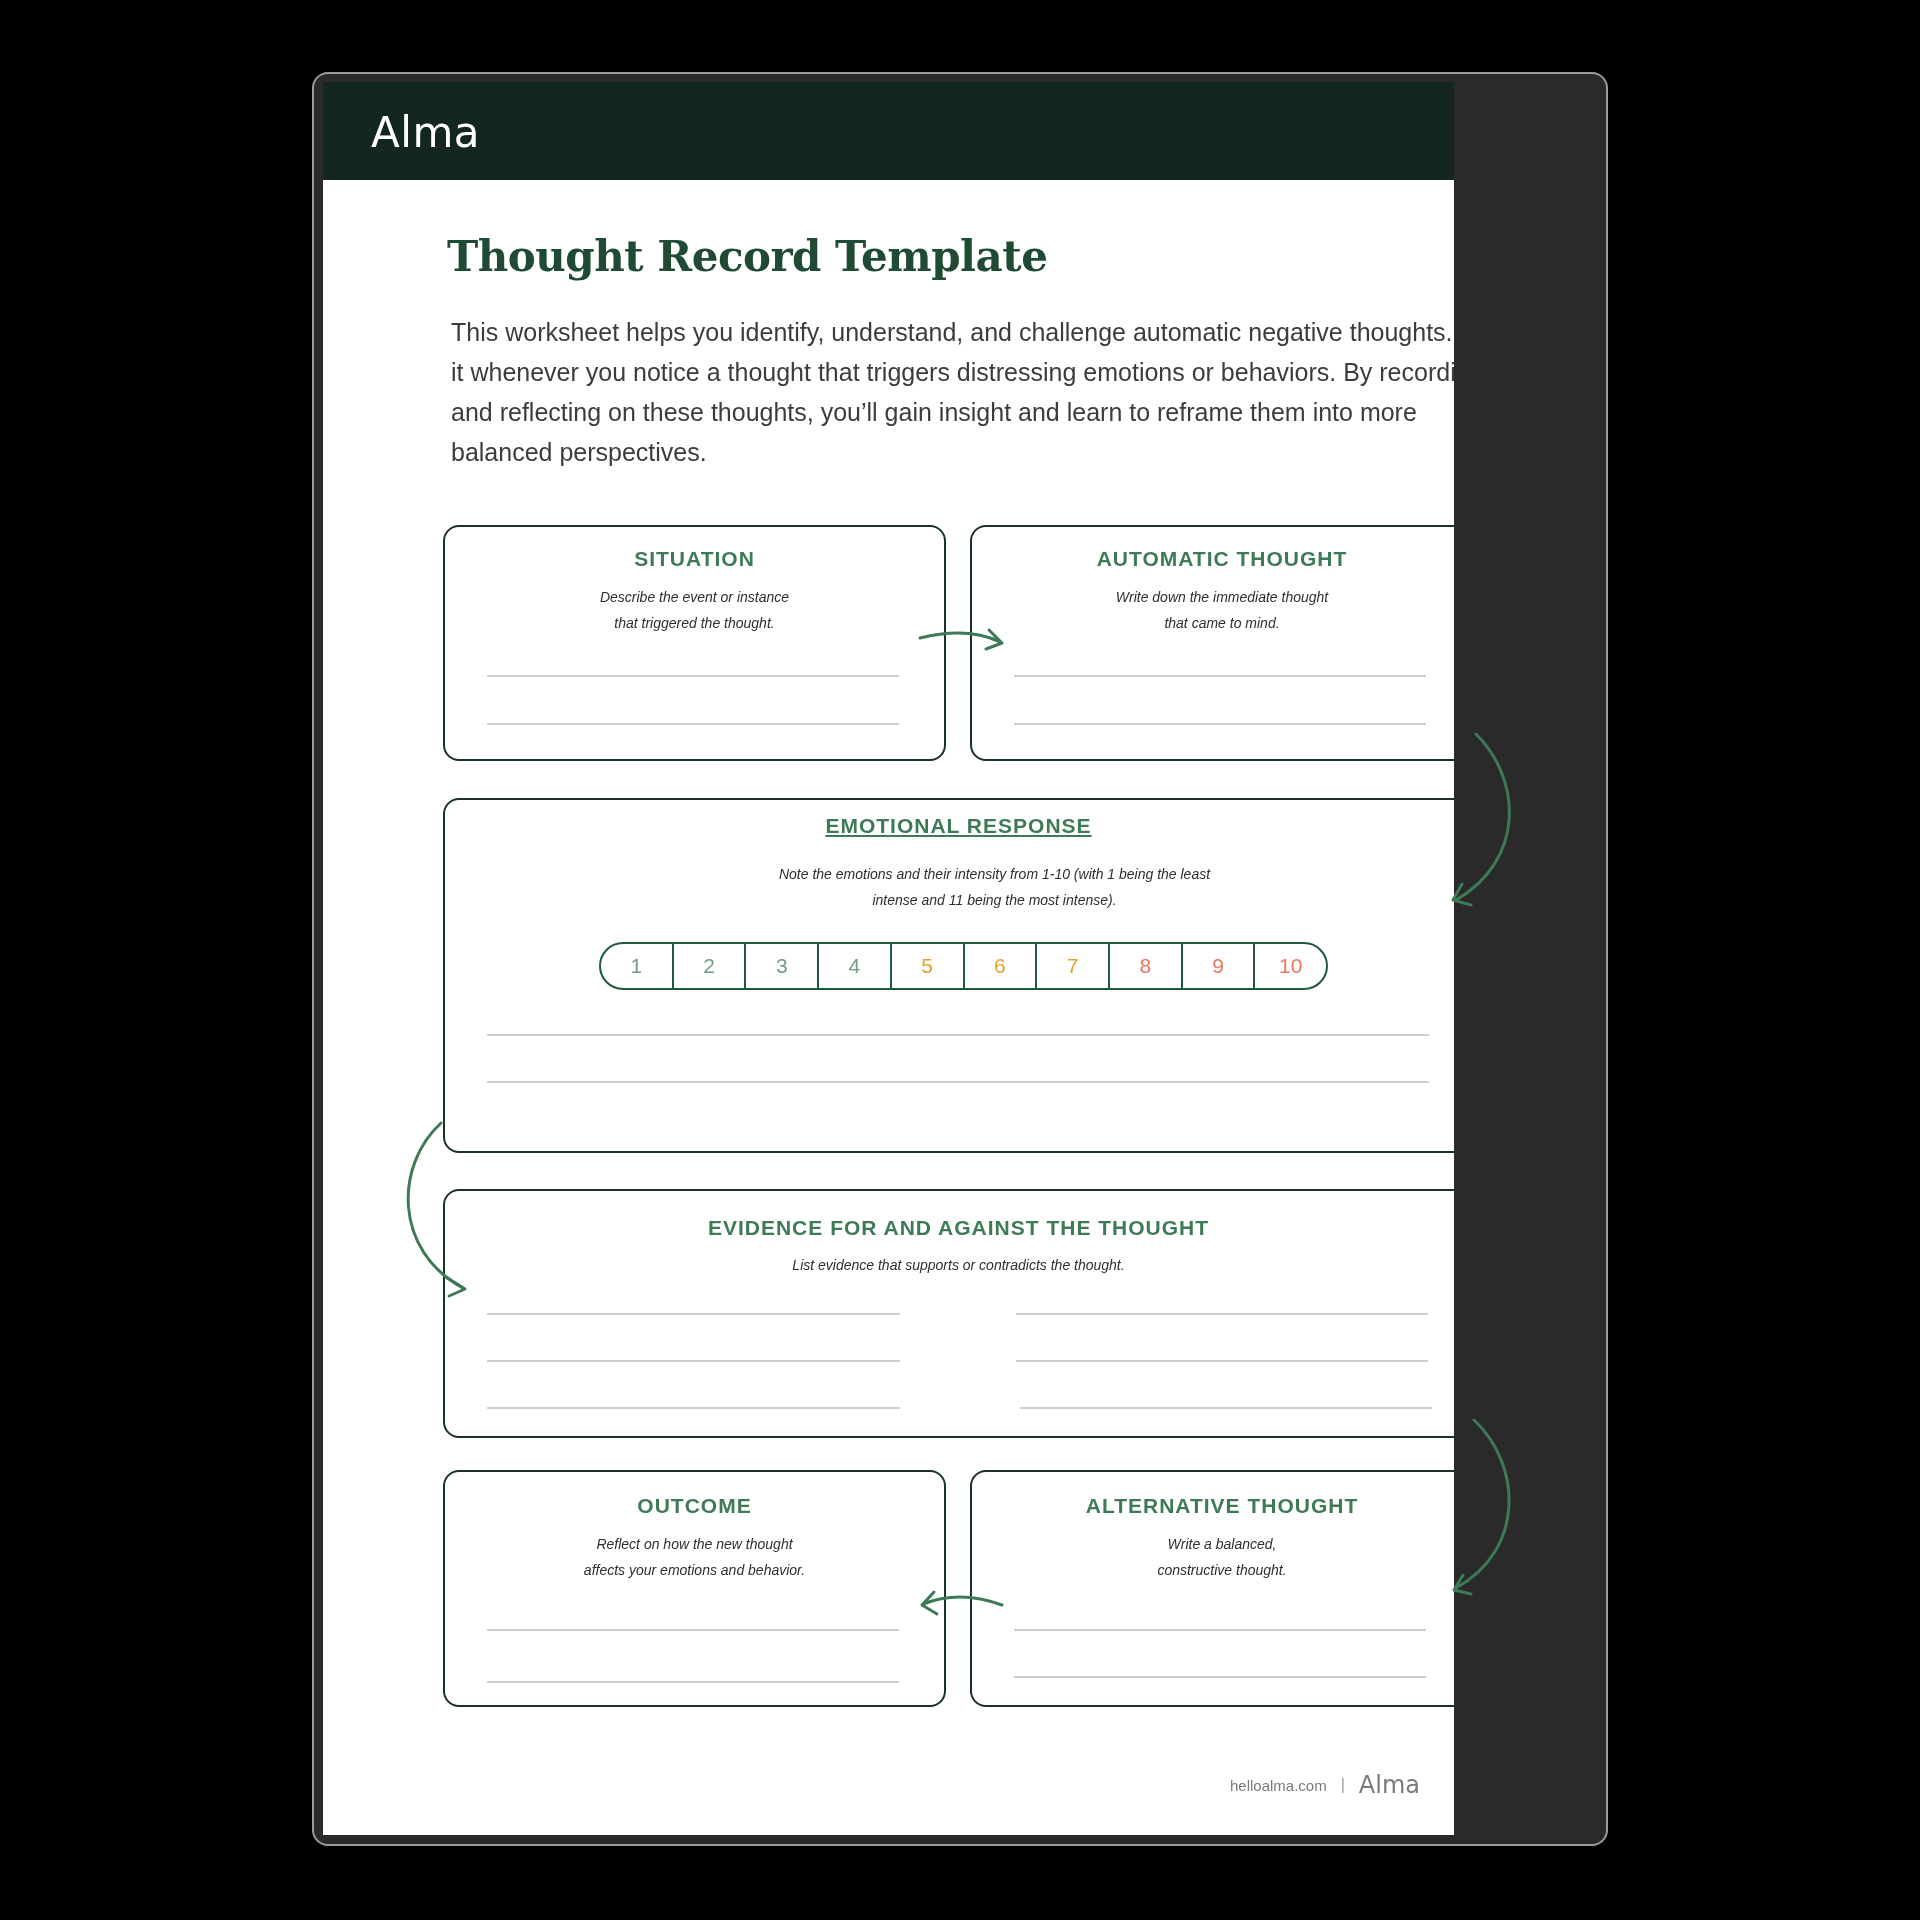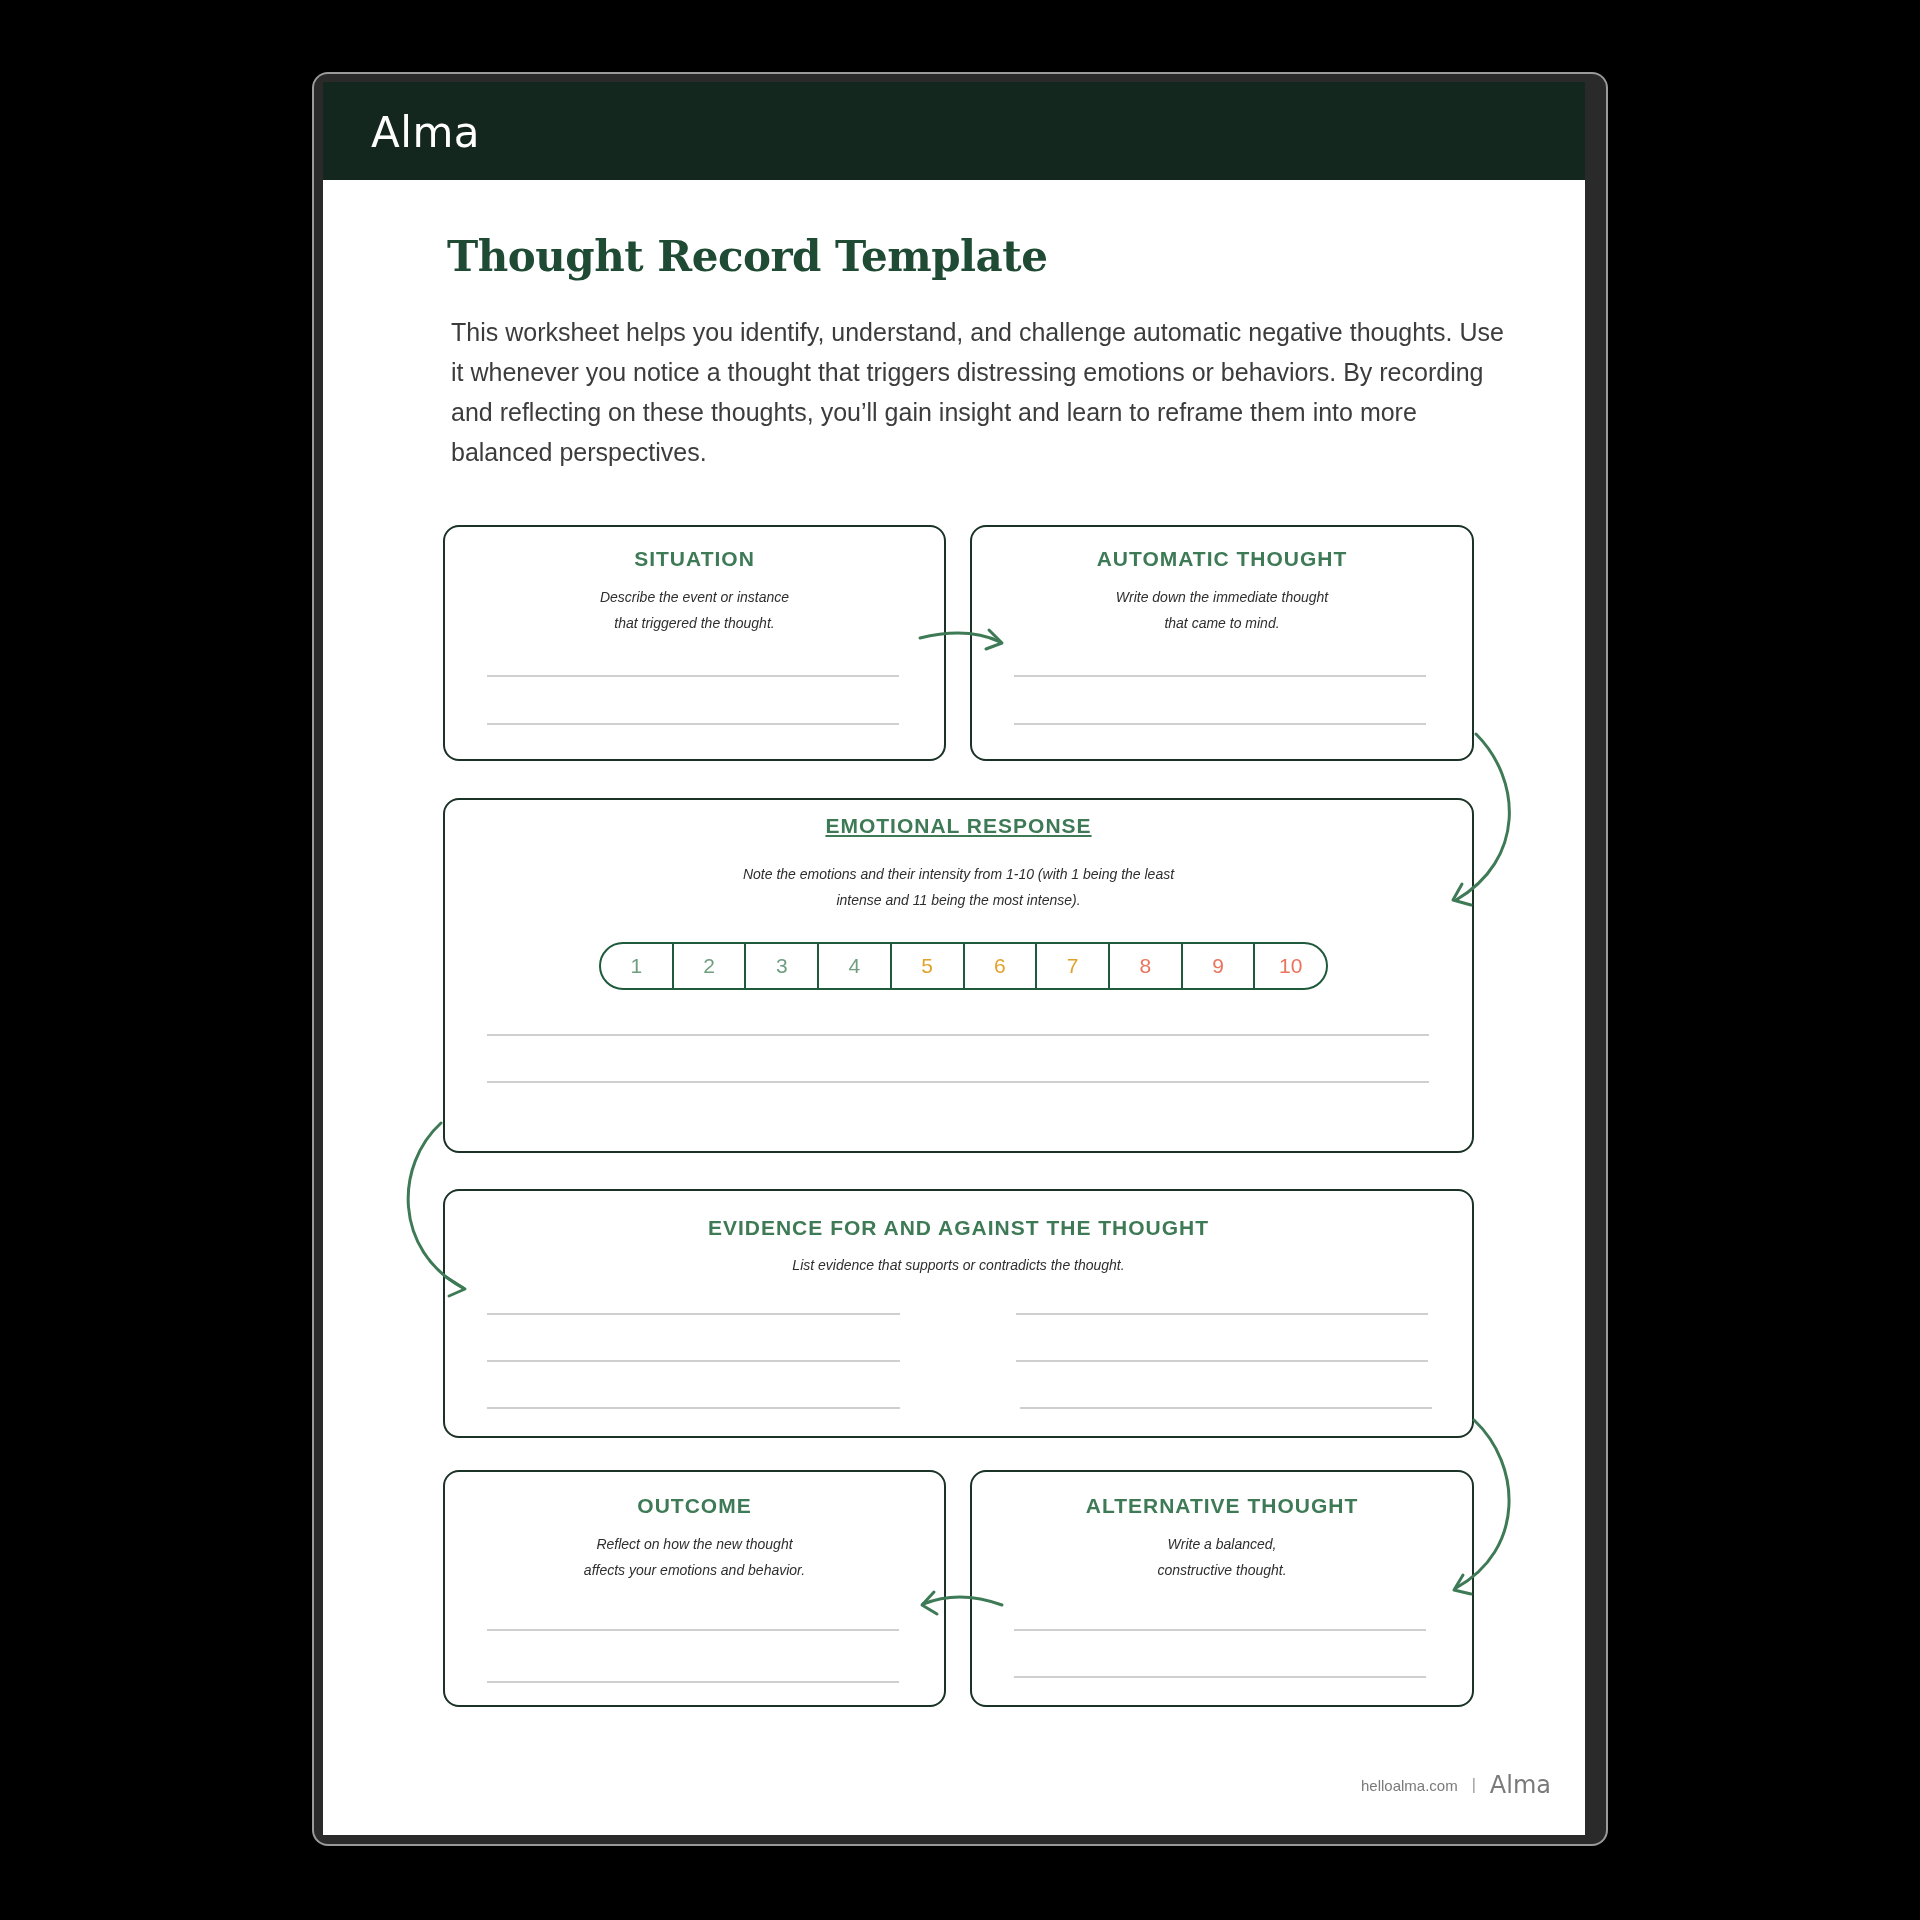--- a/index.html
+++ b/index.html
@@ -7,21 +7,21 @@
     width: 1920px; height: 1920px; background: #000000;
     position: relative; overflow: hidden;
     font-family: "Liberation Sans", "DejaVu Sans", sans-serif;
   }
   .page-ring {
     position: absolute; left: 314px; top: 74px; width: 1292px; height: 1770px;
     background: #2a2a2a; border-radius: 14px;
     box-shadow: 0 0 0 2px #9a9a9a;
   }
   .page {
-    position: absolute; left: 323px; top: 82px; width: 1262px; height: 1753px;
+    position: absolute; left: 323px; top: 82px; width: 1131px; height: 1753px;
     background: #ffffff; overflow: hidden;
   }
   .header {
     position: absolute; left: 0; top: 0; width: 100%; height: 98px;
     background: #13271f;
   }
   .logo {
     position: absolute; left: 48px; top: 26px;
     color: #ffffff; font-size: 42px; font-weight: 400; letter-spacing: 0.5px;
     font-family: "DejaVu Sans", sans-serif;
@@ -101,21 +101,21 @@
     <div class="card-desc" style="top:57px;">
       <div>Write down the immediate thought</div>
       <div>that came to mind.</div>
     </div>
     <div class="wline" style="left:42px; width:412px; top:148px;"></div>
     <div class="wline" style="left:42px; width:412px; top:196px;"></div>
   </div>
 
   <div class="card" style="left:120px; top:716px; width:1031px; height:355px;">
     <div class="card-title" style="top:14px;text-decoration:underline;">EMOTIONAL RESPONSE</div>
-    <div class="card-desc" style="top:61px;">
+    <div class="card-desc" style="top:61px;padding-left:36px;">
       <div>Note the emotions and their intensity from 1-10 (with 1 being the least</div>
       <div>intense and 11 being the most intense).</div>
     </div>
     <div class="scale" id="scale">
         <div class="scale-cell" style="color: rgb(111, 158, 128);">1</div>
         <div class="scale-cell" style="color: rgb(111, 158, 128);">2</div>
         <div class="scale-cell" style="color: rgb(111, 158, 128);">3</div>
         <div class="scale-cell" style="color: rgb(111, 158, 128);">4</div>
         <div class="scale-cell" style="color: rgb(224, 162, 43);">5</div>
         <div class="scale-cell" style="color: rgb(224, 162, 43);">6</div>

